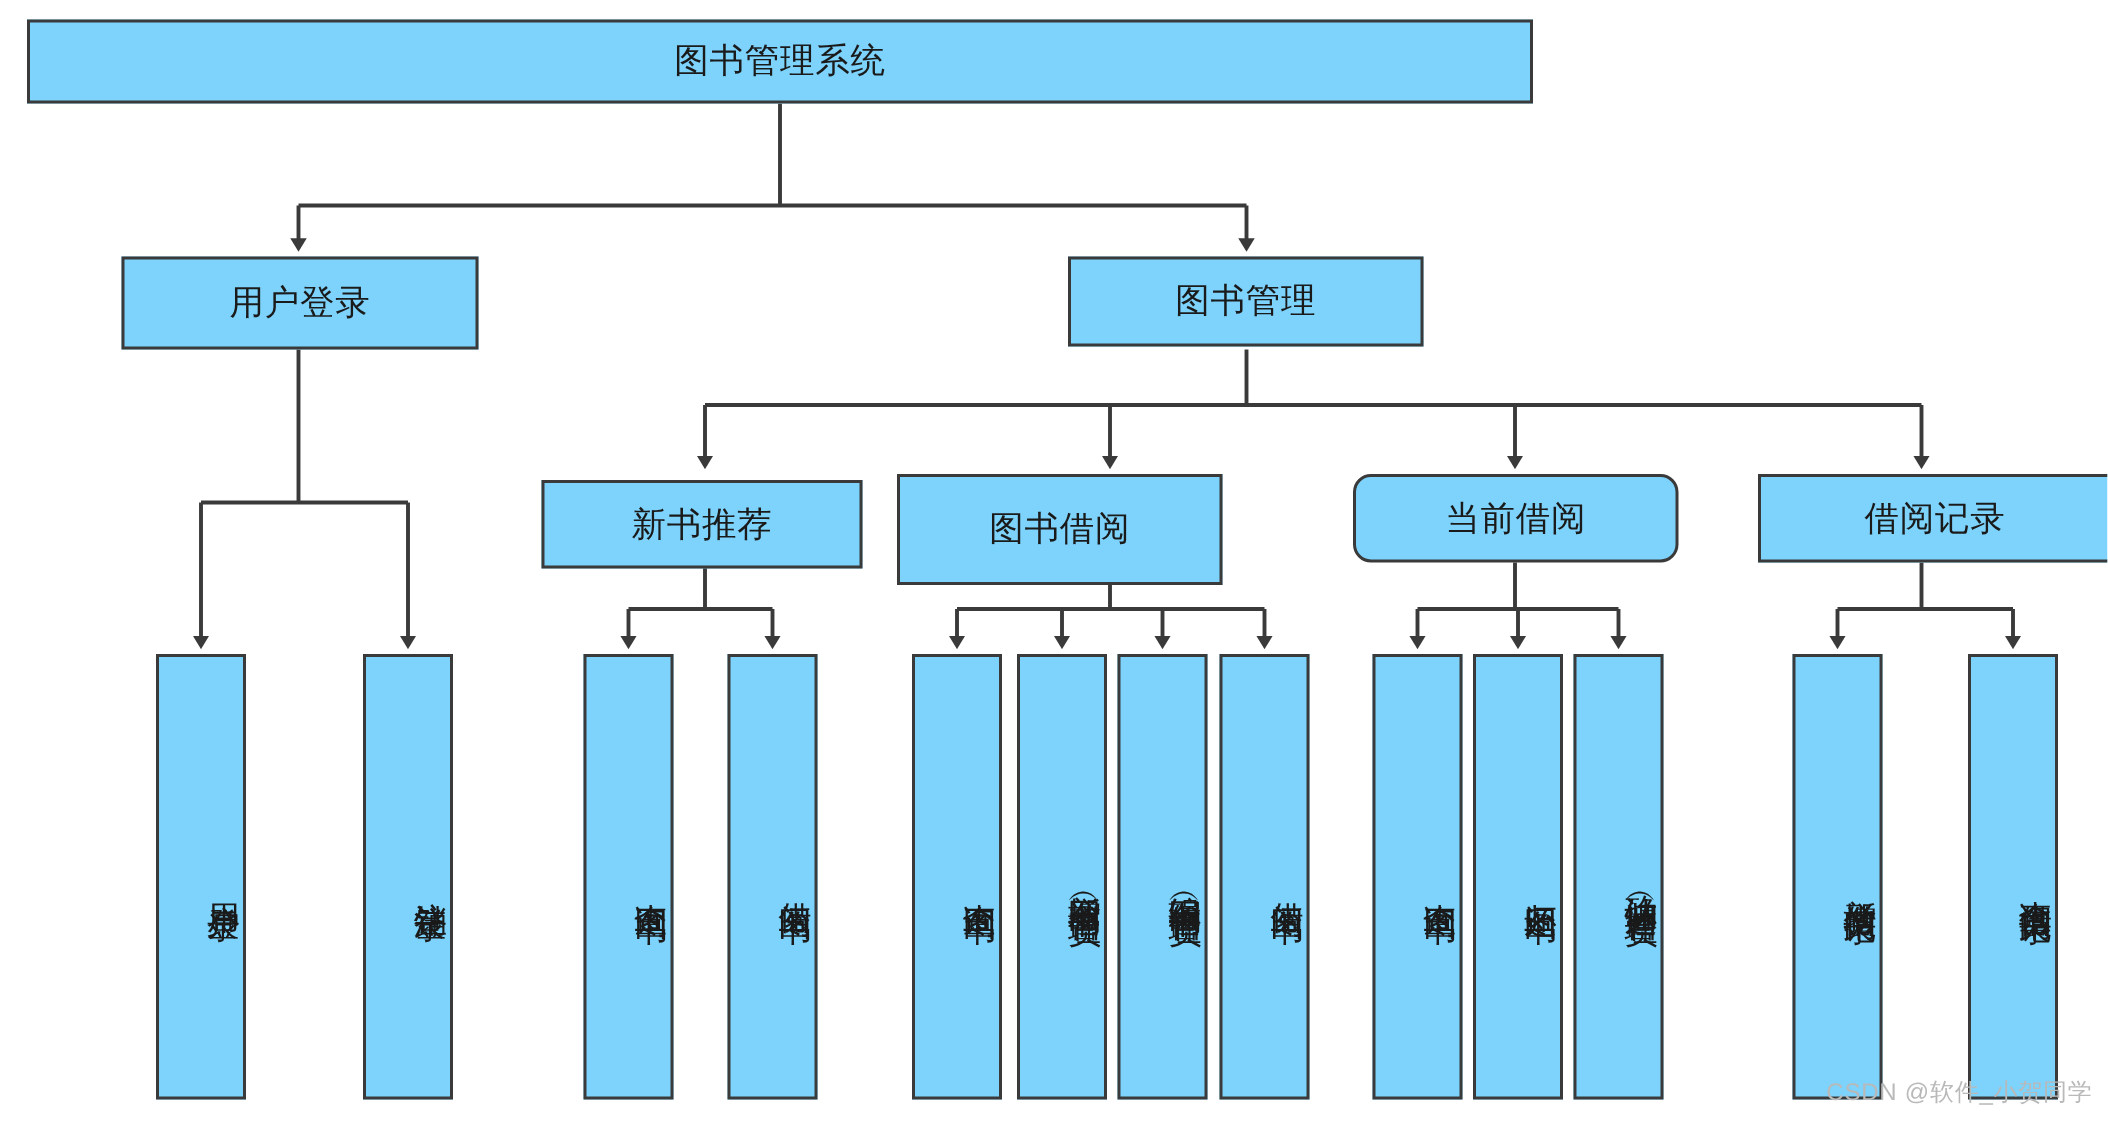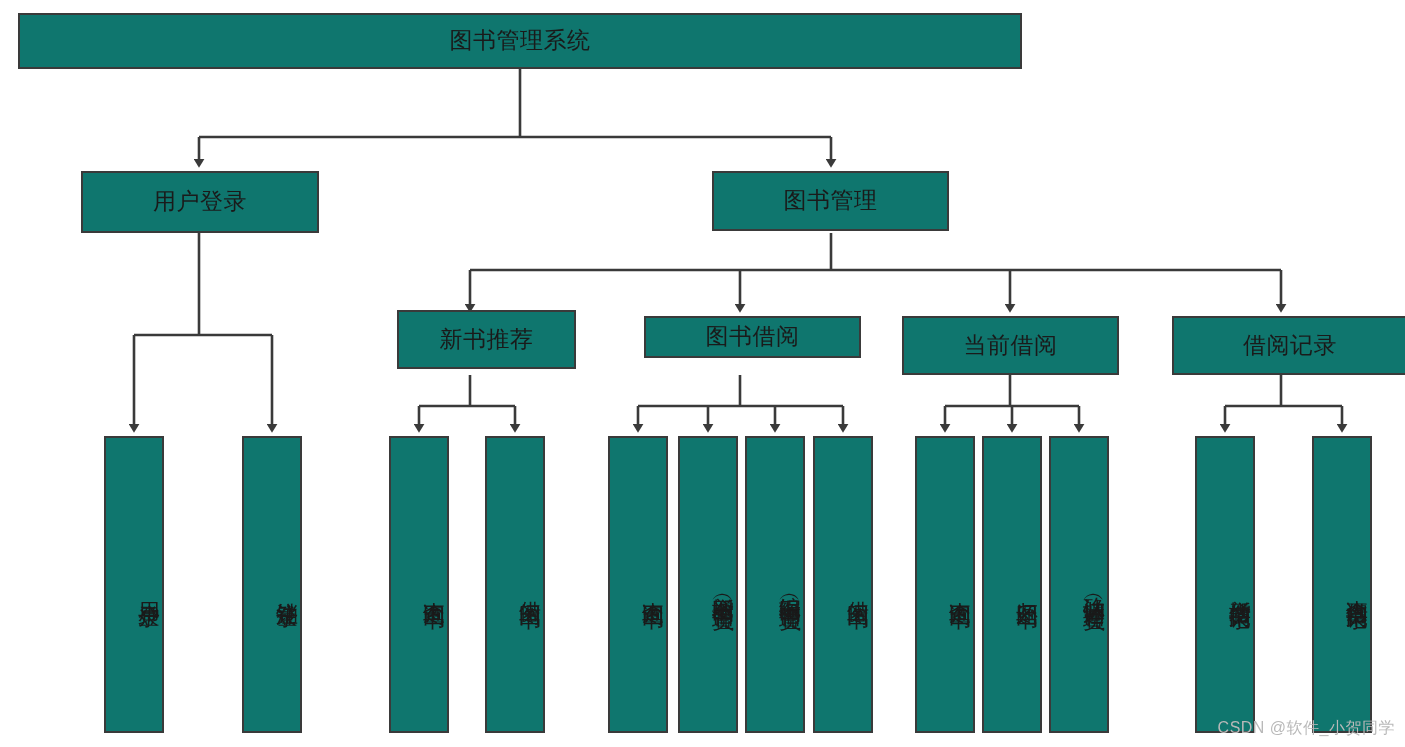--- a/index.html
+++ b/index.html
@@ -21,21 +21,21 @@
     position: absolute;
     left: 0;
     top: 0;
     width: 1405px;
     height: 747px;
     pointer-events: none;
   }
   .node {
     position: absolute;
     box-sizing: border-box;
-    background: #0f766e;
+    background: #7dd3fc;
     border: 2.5px solid #3a3a3a;
     display: flex;
     align-items: center;
     justify-content: center;
     color: #1a1a1a;
     text-align: center;
     line-height: 1.18;
   }
   .node.horiz {
     font-size: 23px;
@@ -126,27 +126,27 @@
     <span>图书管理系统</span>
   </div>
 
   <div class="node horiz" style="left:81px; top:171px; width:238px; height:62px;">
     <span>用户登录</span>
   </div>
   <div class="node horiz" style="left:712px; top:171px; width:237px; height:60px;">
     <span>图书管理</span>
   </div>
 
-  <div class="node horiz" style="left:361px; top:310px; width:179px; height:59px;margin-left:36px;">
+  <div class="node horiz" style="left:361px; top:320px; width:214px; height:59px;">
     <span>新书推荐</span>
   </div>
-  <div class="node horiz" style="left:644px; top:316px; width:217px; height:42px;">
+  <div class="node horiz" style="left:598px; top:316px; width:217px; height:74px;">
     <span>图书借阅</span>
   </div>
-  <div class="node horiz" style="left:902px; top:316px; width:217px; height:59px;">
+  <div class="node horiz" style="left:902px; top:316px; width:217px; height:59px;border-radius:12px;">
     <span>当前借阅</span>
   </div>
   <div class="node horiz" style="left:1172px; top:316px; width:236px; height:59px;">
     <span>借阅记录</span>
   </div>
 
   <div class="node vert" style="left:104px; top:436px; width:60px; height:297px;">
     <span>用户登录</span>
   </div>
   <div class="node vert" style="left:242px; top:436px; width:60px; height:297px;">

